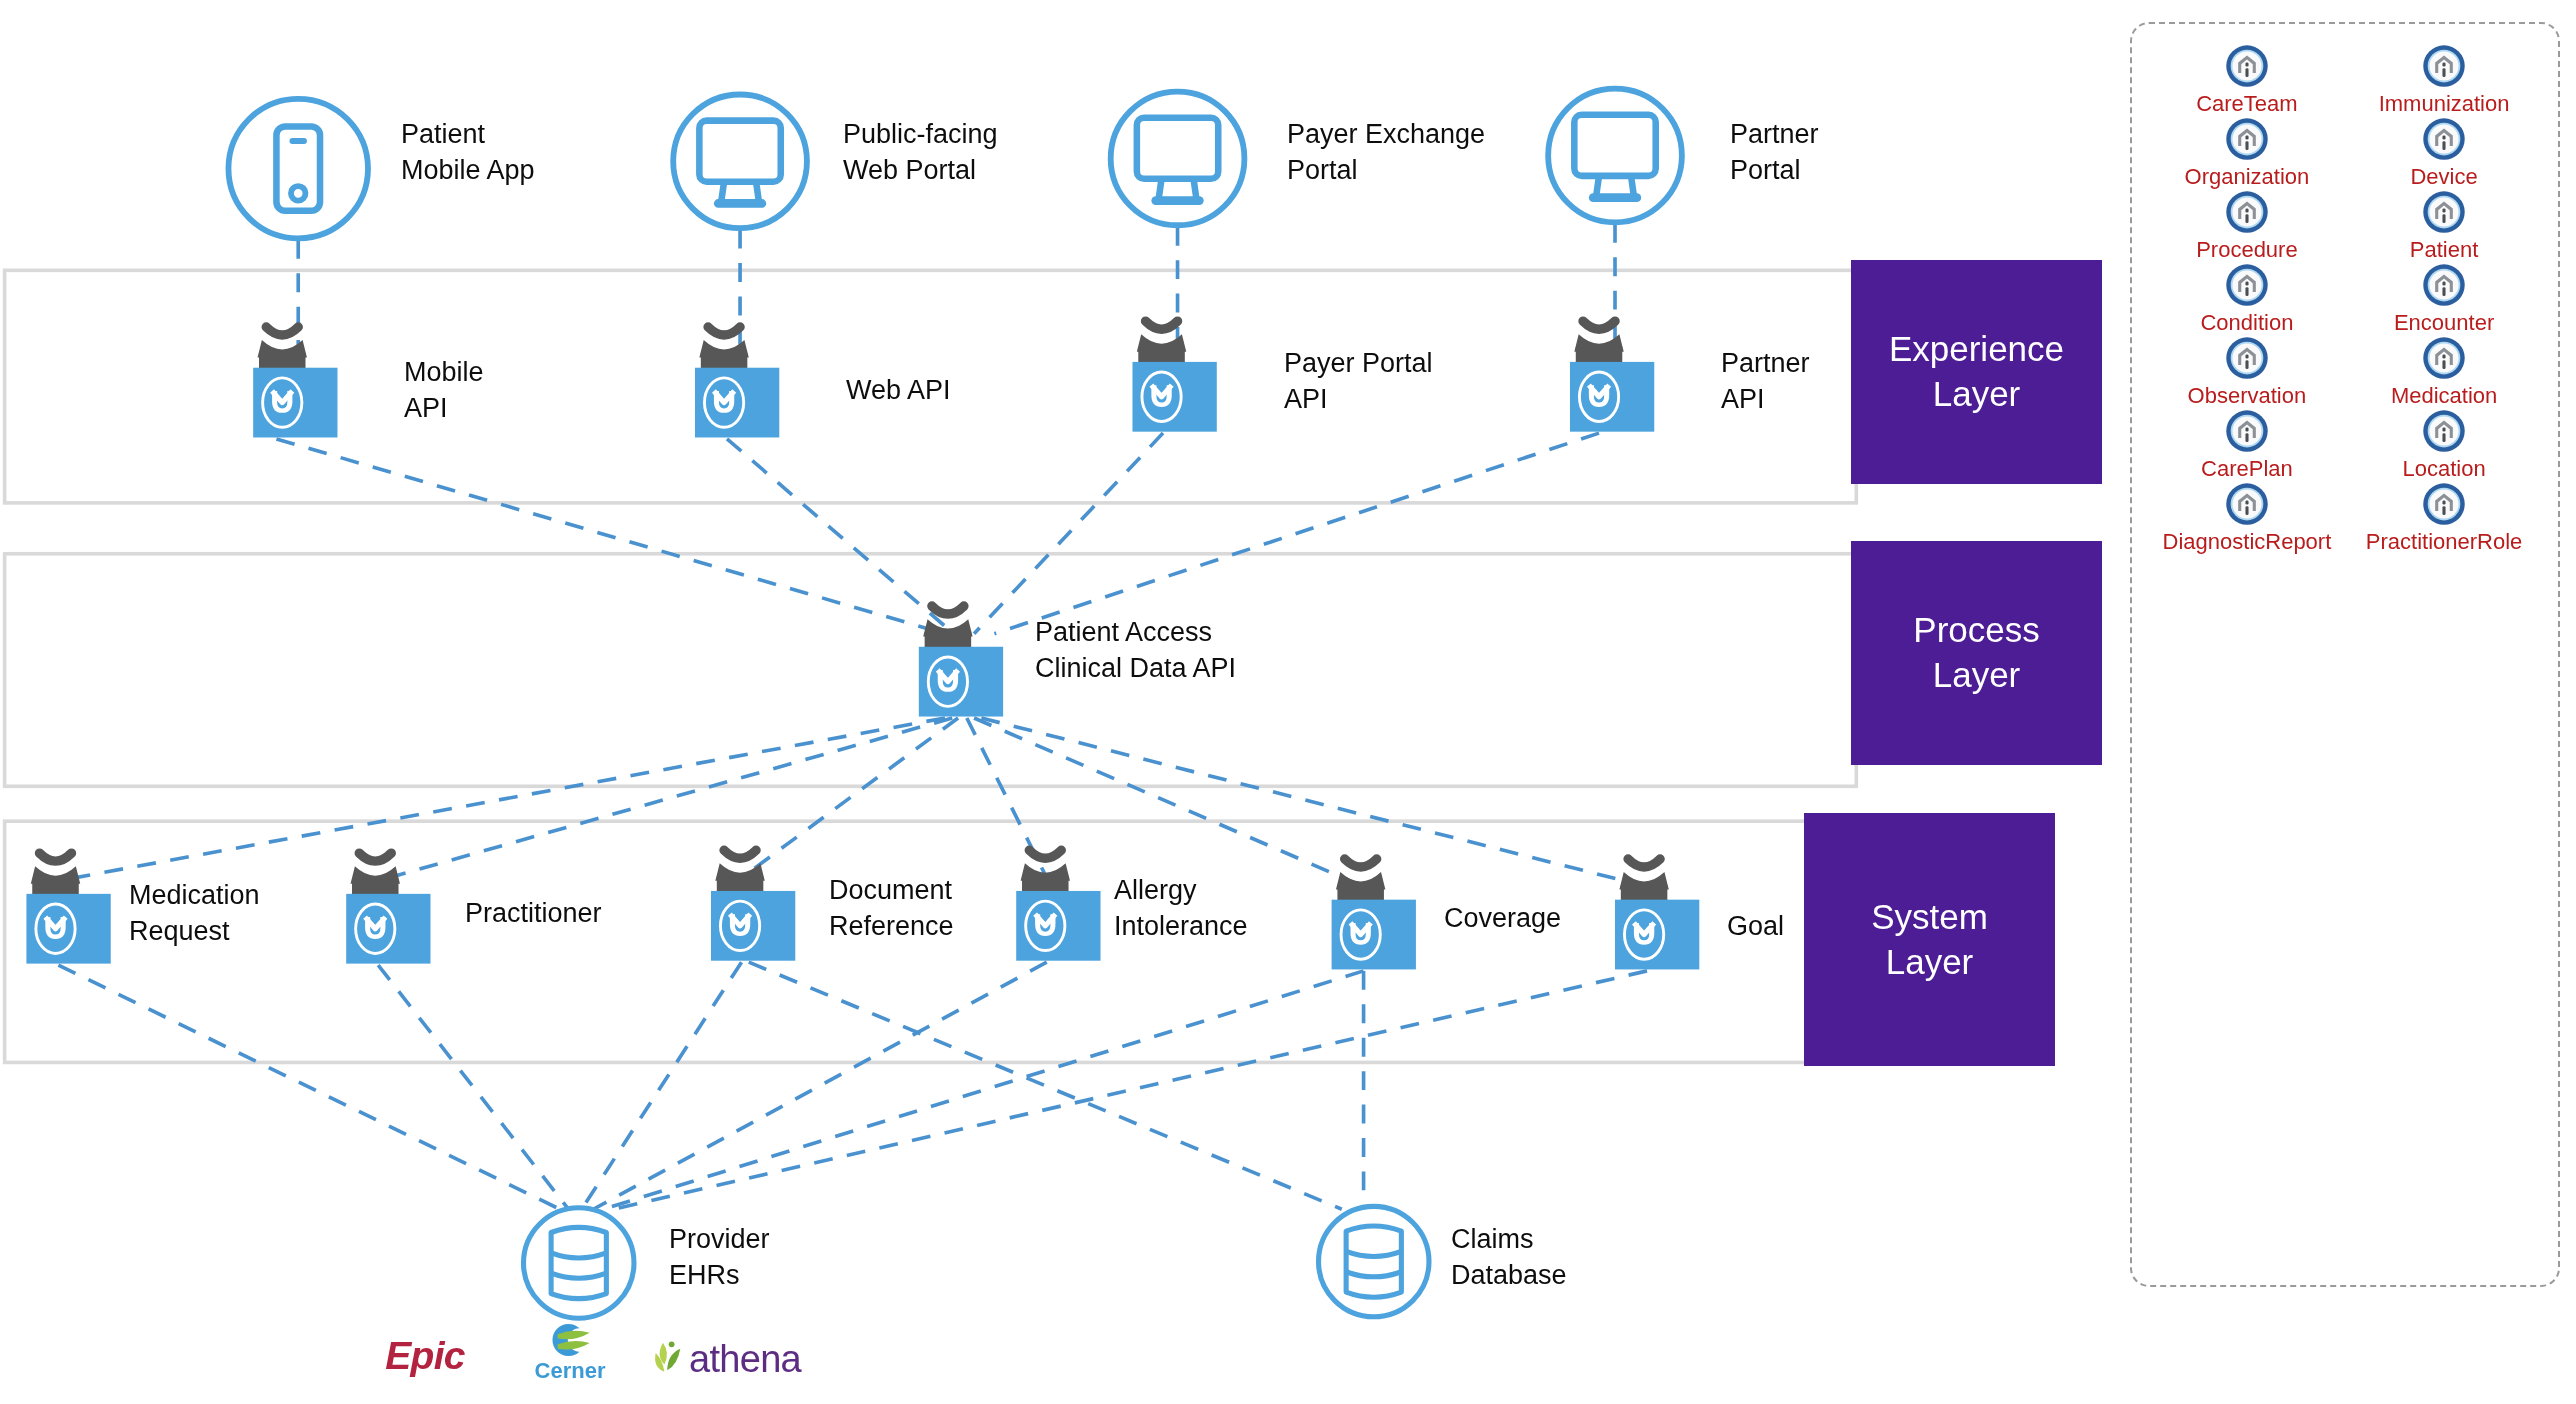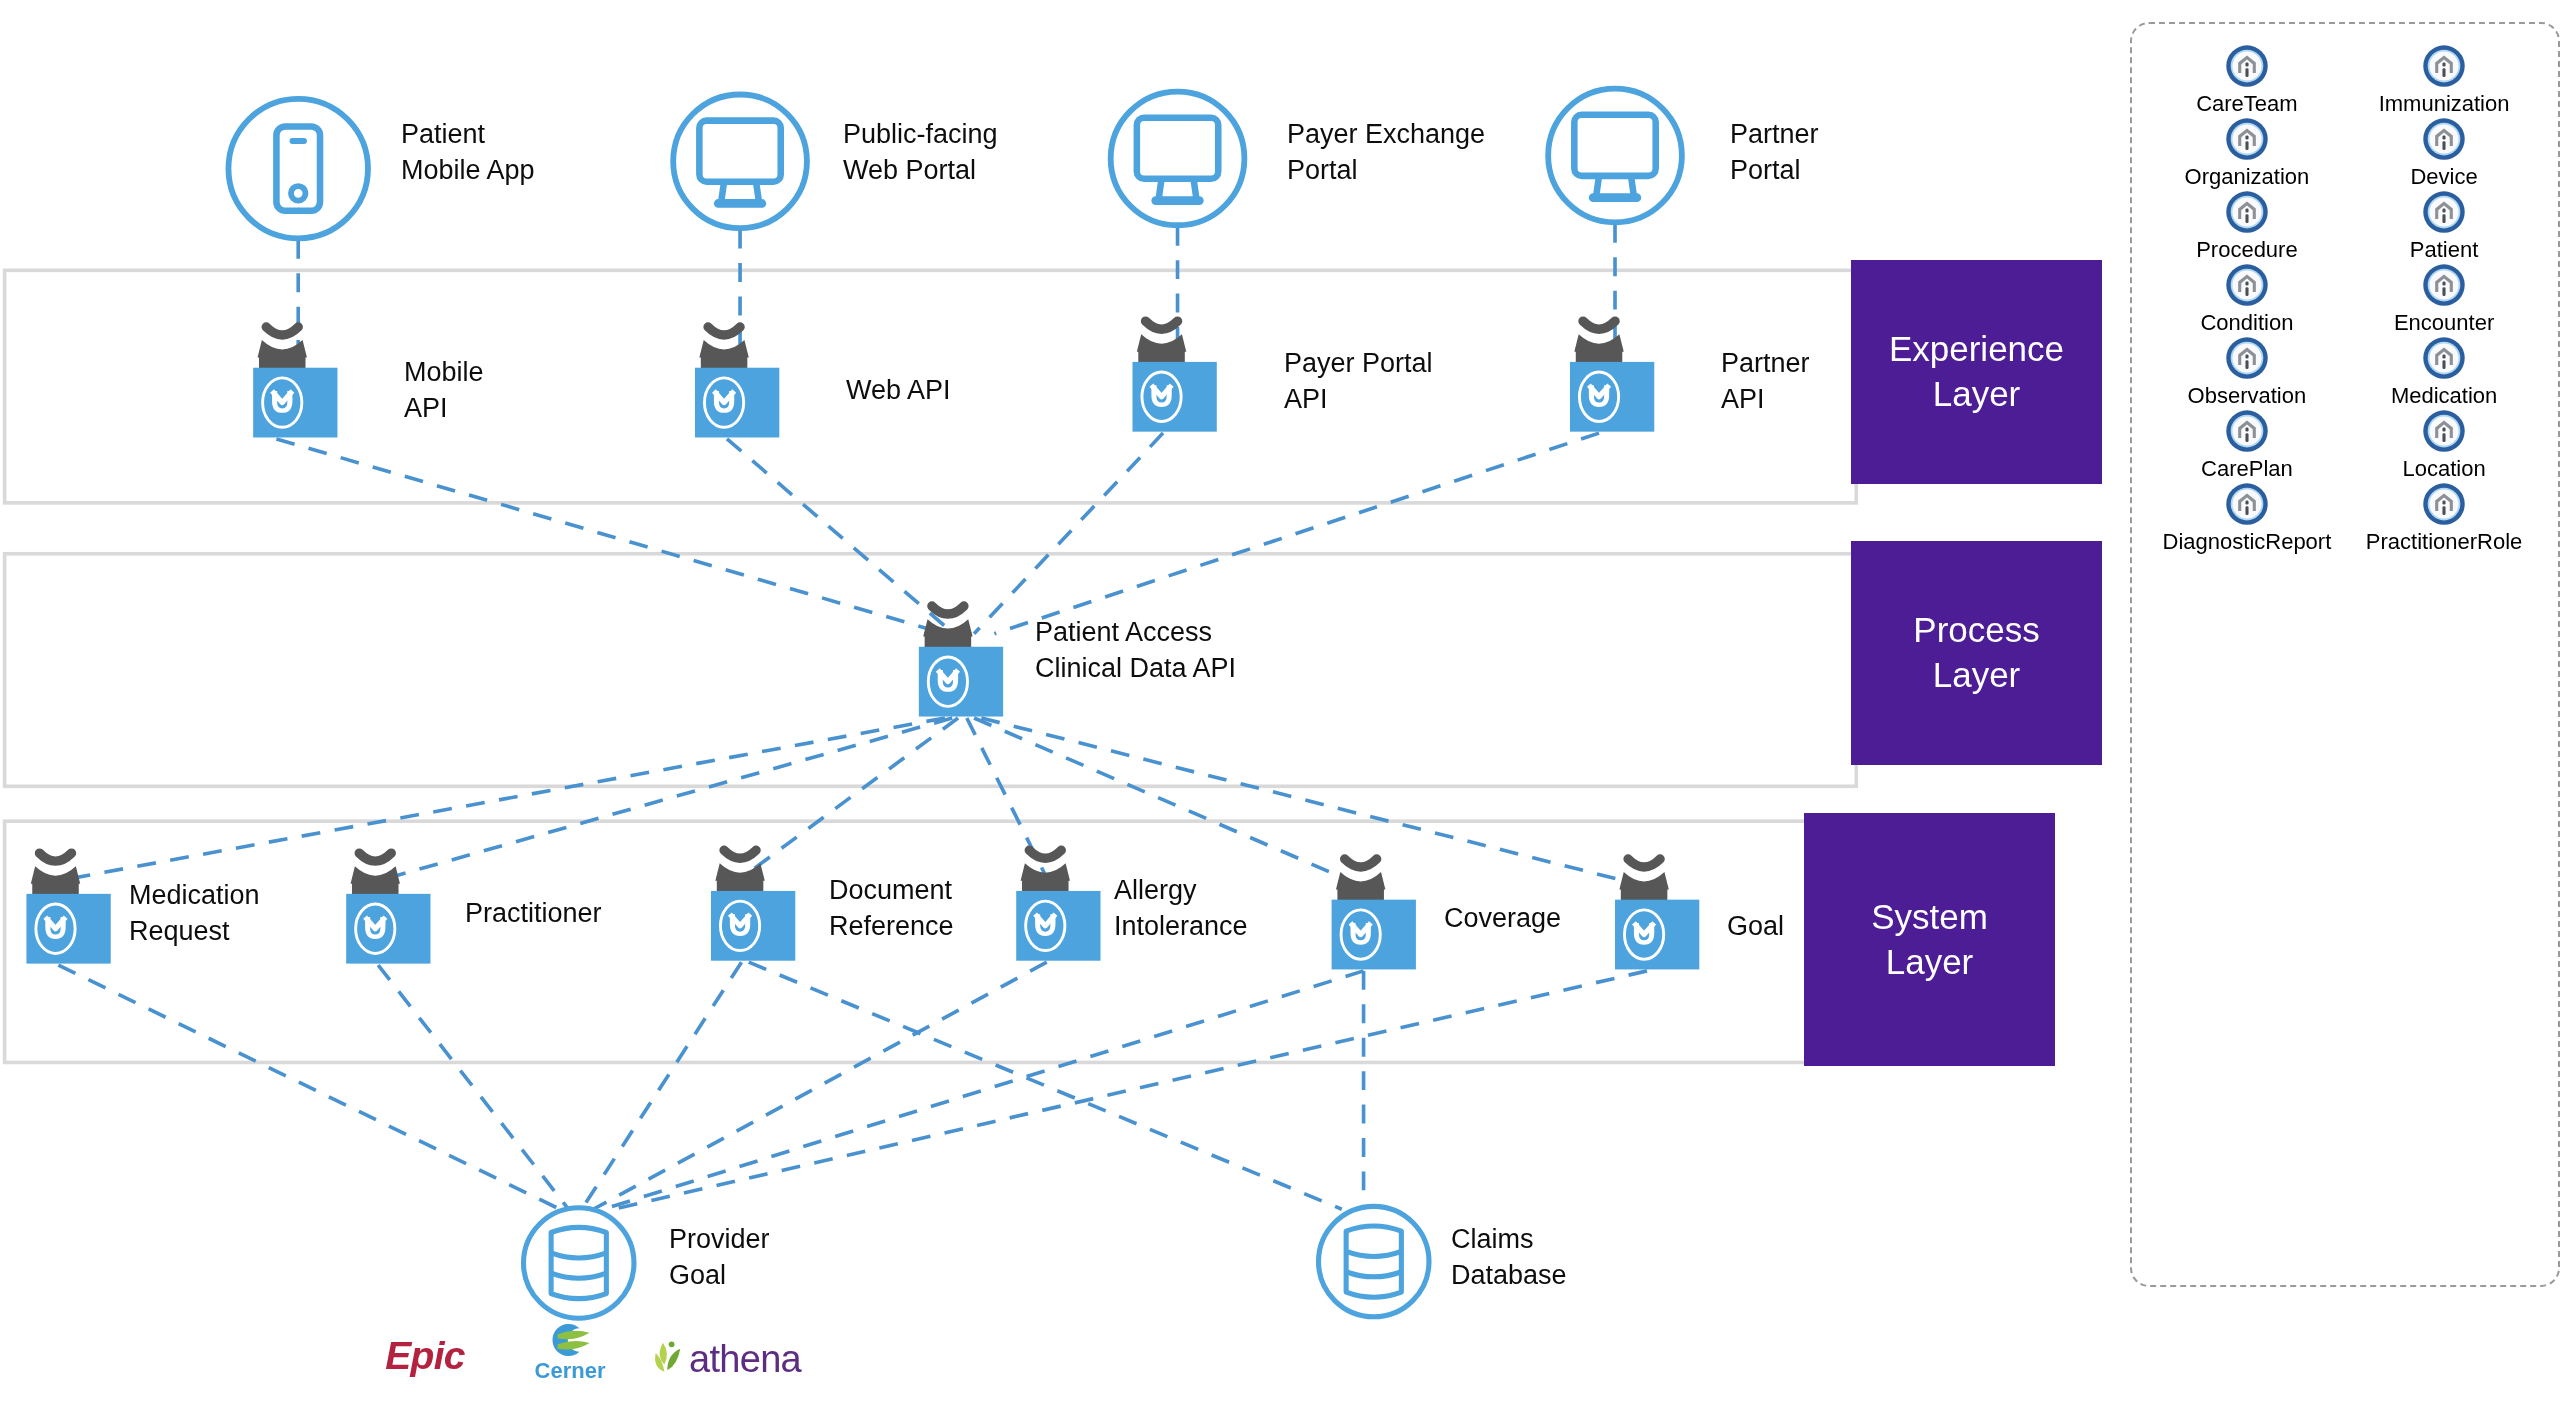--- a/index.html
+++ b/index.html
@@ -11,21 +11,21 @@
               font-family:"Liberation Sans",sans-serif;white-space:pre-line;}
   .layer-label{position:absolute;display:flex;align-items:center;justify-content:center;
                background:#4c1d95;color:#ffffff;font-size:35px;line-height:1.28;
                text-align:center;font-family:"Liberation Sans",sans-serif;white-space:pre-line;}
   .legend-panel{position:absolute;left:2130px;top:22px;width:430px;height:1265px;
                 border:2.9px dashed #9a9a9a;border-radius:19px;box-sizing:border-box;}
   .legend-grid{position:absolute;left:2152px;top:44px;width:387px;
                display:grid;grid-template-columns:1fr 1fr;grid-auto-rows:73px;
                column-gap:7.3px;row-gap:0px;}
   .legend-item{display:flex;flex-direction:column;align-items:center;justify-content:flex-start;}
-  .legend-caption{font-size:22px;color:#000000;margin-top:2.9px;white-space:nowrap;
+  .legend-caption{font-size:22px;color:#b91c1c;margin-top:2.9px;white-space:nowrap;
                   font-family:"Liberation Sans",sans-serif;}
   .fhir-badge{width:70px;height:70px;display:block;}
   .vendor-row{position:absolute;left:378px;top:1327px;width:436px;height:70px;}
   .epic-logo{position:absolute;left:7.3px;top:7.3px;font-size:39px;font-weight:bold;
              font-style:italic;color:#B32340;letter-spacing:-0.7px;
              font-family:"Liberation Sans",sans-serif;}
   .cerner-wrap{position:absolute;left:145px;top:-5.8px;width:94px;text-align:center;}
   .cerner-text{font-size:22px;font-weight:bold;color:#3C9BD6;margin-top:-2.9px;
                font-family:"Liberation Sans",sans-serif;}
   .athena-wrap{position:absolute;left:269px;top:10.2px;display:flex;align-items:center;}
@@ -176,21 +176,21 @@
 Request</div>
   <div class="node-label" style="left:465px;top:895px;">Practitioner</div>
   <div class="node-label" style="left:829px;top:872px;">Document
 Reference</div>
   <div class="node-label" style="left:1114px;top:872px;">Allergy
 Intolerance</div>
   <div class="node-label" style="left:1444px;top:900px;">Coverage</div>
   <div class="node-label" style="left:1727px;top:900px;margin-top:8px;">Goal</div>
 
   <div class="node-label" style="left:669px;top:1221px;">Provider
-Goal</div>
+EHRs</div>
   <div class="node-label" style="left:1451px;top:1221px;">Claims
 Database</div>
 
   <div class="layer-label" style="left:1851px;top:260px;width:251px;height:224px;">Experience
 Layer</div>
   <div class="layer-label" style="left:1851px;top:541px;width:251px;height:224px;">Process
 Layer</div>
   <div class="layer-label" style="left:1804px;top:813px;width:251px;height:253px;">System
 Layer</div>
 

